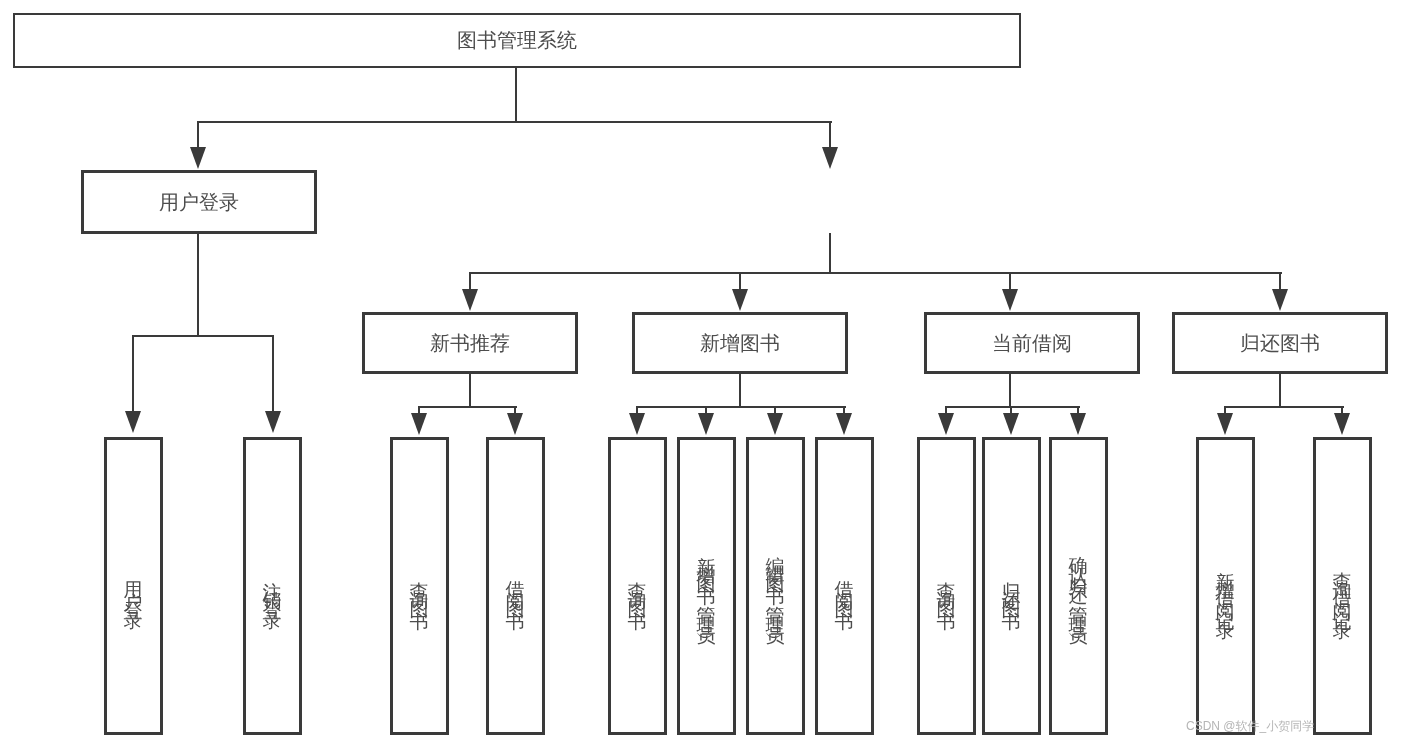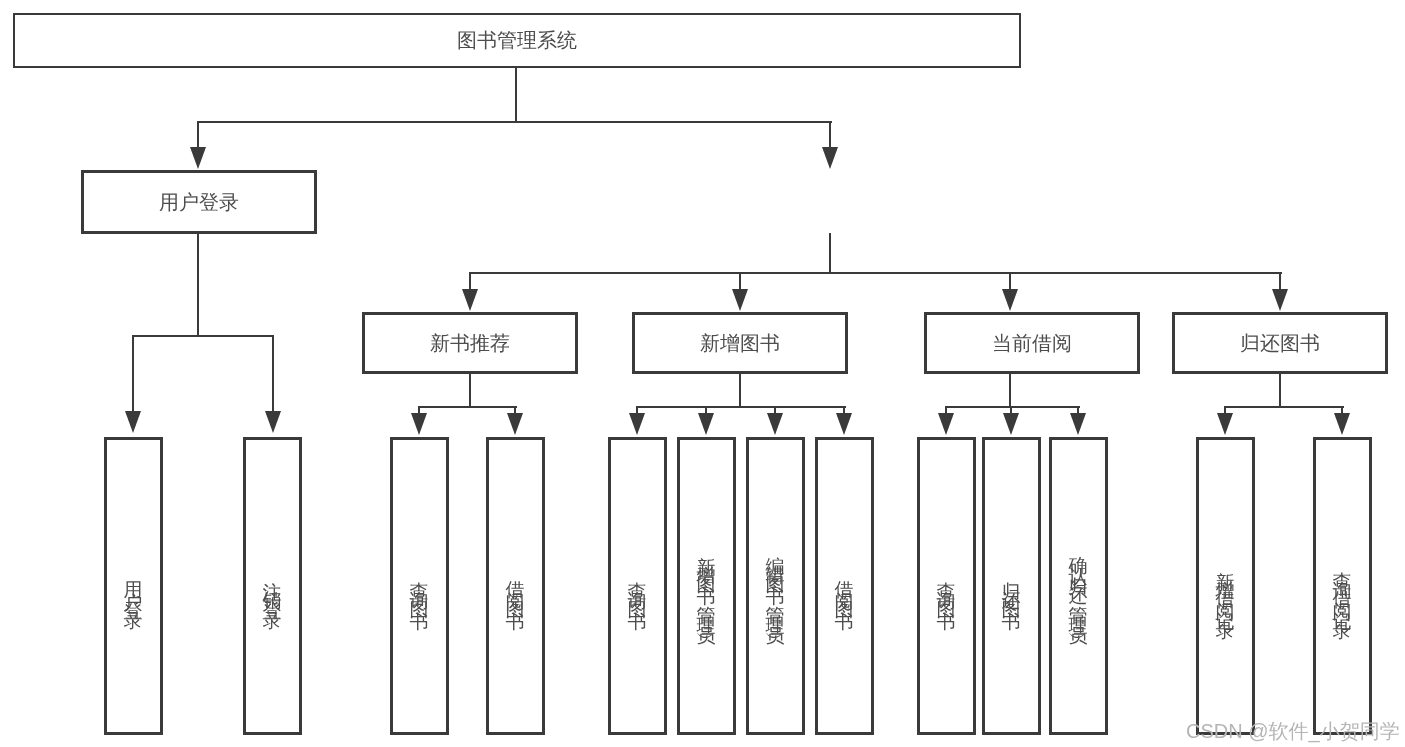--- a/index.html
+++ b/index.html
@@ -42,21 +42,21 @@
   .hl{position:absolute;height:2px;background:var(--line);}
   .vl{position:absolute;width:2px;background:var(--line);}
   .ar{
     position:absolute;width:0;height:0;
     border-left:8px solid transparent;
     border-right:8px solid transparent;
     border-top:22px solid var(--line);
   }
   .watermark{
     position:absolute;left:1186px;top:718px;
-    font-size:20px;color:var(--wm);white-space:nowrap;
+    font-size:12px;color:var(--wm);white-space:nowrap;
   }
 </style>
 </head>
 <body>
 
 <div class="stage">
 
   <div class="vl" style="left:515px;top:68px;height:54px"></div>
   <div class="hl" style="left:197px;top:121px;width:635px"></div>
   <div class="vl" style="left:197px;top:121px;height:27px"></div>

